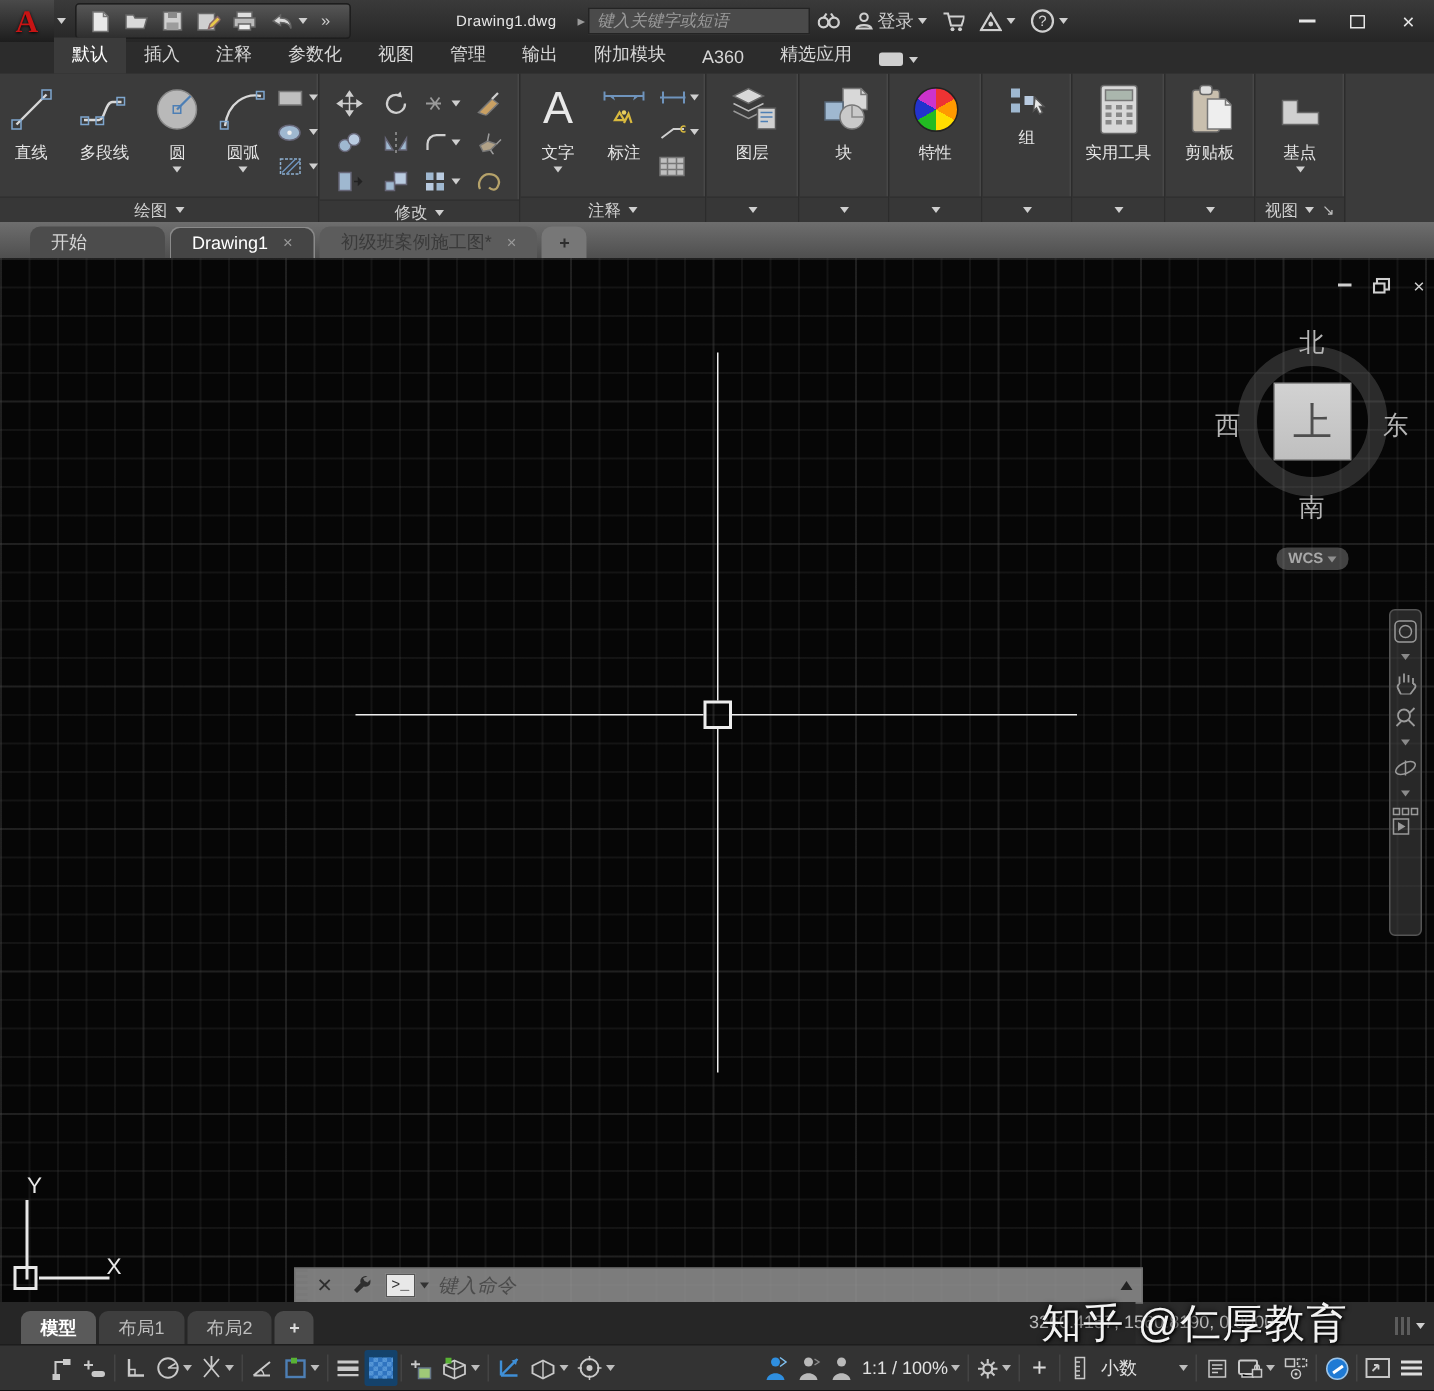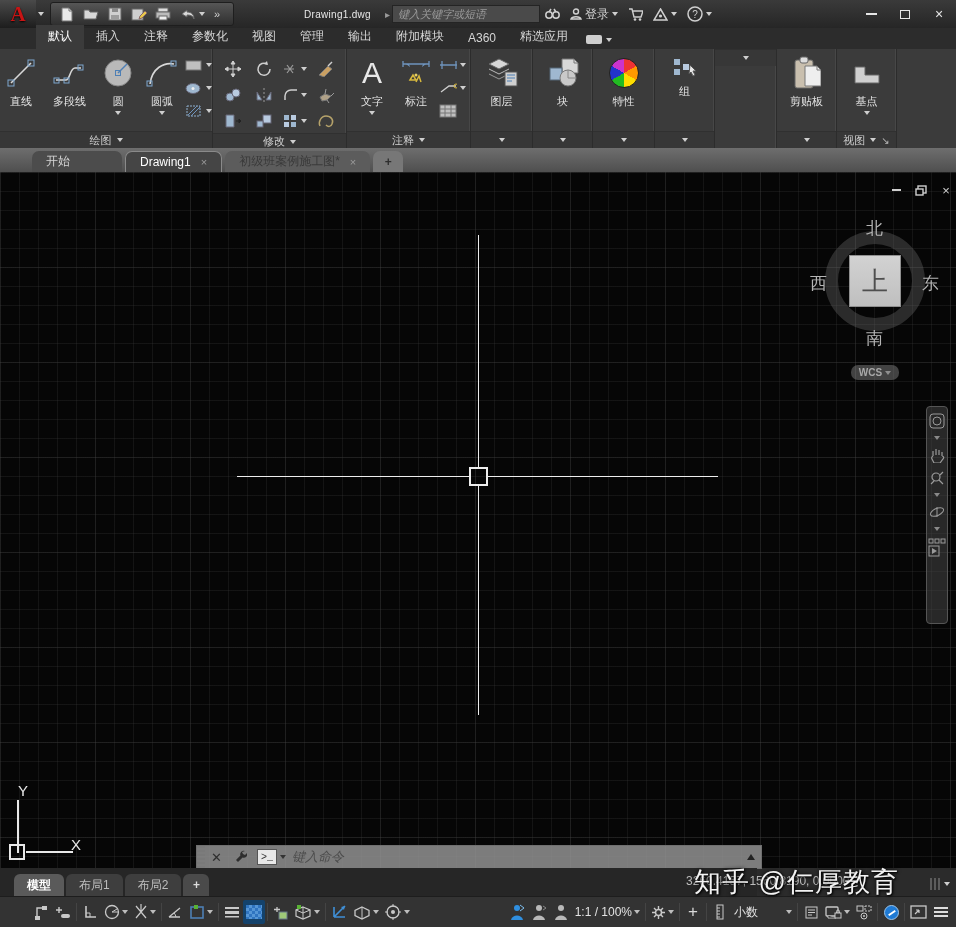--- a/index.html
+++ b/index.html
@@ -55,21 +55,21 @@
   .smallbtn .ic { width:18px; height:16px; display:flex; align-items:center; justify-content:center; }
   .modgrid { display:grid; grid-template-columns:repeat(4,30px); grid-auto-rows:25px; gap:1px; padding-top:3px; }
   .modcell { display:flex; align-items:center; justify-content:center; gap:2px; }
   .cwheel { width:30px; height:30px; border-radius:50%;
     background:conic-gradient(#e33 0 60deg,#f90 60deg 120deg,#fd0 120deg 180deg,#2b2 180deg 240deg,#23c 240deg 300deg,#c3c 300deg 360deg);
     border:1px solid #222; }
   .diag-arrow { color:#bdbdbd; font-size:10px; }
 
   
   #file-tabs { left:0; top:148px; width:956px; height:24px;
-    background:linear-gradient(#6e6e6e,#4f4f4f); display:flex; align-items:flex-end; padding-left:32px; }
+    background:linear-gradient(#6e6e6e,#4f4f4f); display:flex; align-items:flex-end; padding-left:20px; }
   .ftab { height:21px; border-radius:7px 7px 0 0; padding:0 14px; display:flex; align-items:center; gap:10px;
     font-size:12px; margin-right:3px; }
   .ftab-start { background:#4c4c4c; color:#d6d6d6; width:90px; }
   .ftab-active { background:#454545; border:1px solid #8a8a8a; border-bottom:none; color:#fff; }
   .ftab-other { background:#5c5c5c; color:#3a3a3a; }
   .ftab .x { font-size:11px; color:#9a9a9a; }
   .ftab-plus { background:#777; color:#2e2e2e; width:30px; justify-content:center; font-weight:bold; }
 
   
   #canvas { left:0; top:172px; width:956px; height:696px; background:#060606;
@@ -555,20 +555,42 @@
           </div>
           <div class="lb">组</div>
         </div>
       </div>
       <div class="panel-footer">
           <span class="caret"></span>
         </div>
     </div>
 
     <div class="panel" style="width:62px">
+      <div class="panel-body">
+        <div class="bigbtn" style="width:58px">
+          <div class="ic">
+            <svg width="28" height="34">
+                <rect x="2" y="1" width="24" height="32" rx="2" fill="#d8d8d8" stroke="#666"></rect>
+                <rect x="5" y="4" width="18" height="7" fill="#aab6ad" stroke="#777"></rect>
+                <g fill="#888">
+                  <rect x="5" y="14" width="4" height="3"></rect>
+                  <rect x="12" y="14" width="4" height="3"></rect>
+                  <rect x="19" y="14" width="4" height="3"></rect>
+                  <rect x="5" y="19" width="4" height="3"></rect>
+                  <rect x="12" y="19" width="4" height="3"></rect>
+                  <rect x="19" y="19" width="4" height="3"></rect>
+                  <rect x="5" y="24" width="4" height="3"></rect>
+                  <rect x="12" y="24" width="4" height="3"></rect>
+                  <rect x="19" y="24" width="4" height="3"></rect>
+                </g>
+              </svg>
+          </div>
+          <div class="lb">实用工具</div>
+        </div>
+      </div>
       <div class="panel-footer">
           <span class="caret"></span>
         </div>
     </div>
 
     <div class="panel" style="width:60px">
       <div class="panel-body">
         <div class="bigbtn" style="width:56px">
           <div class="ic">
             <svg width="28" height="34">

